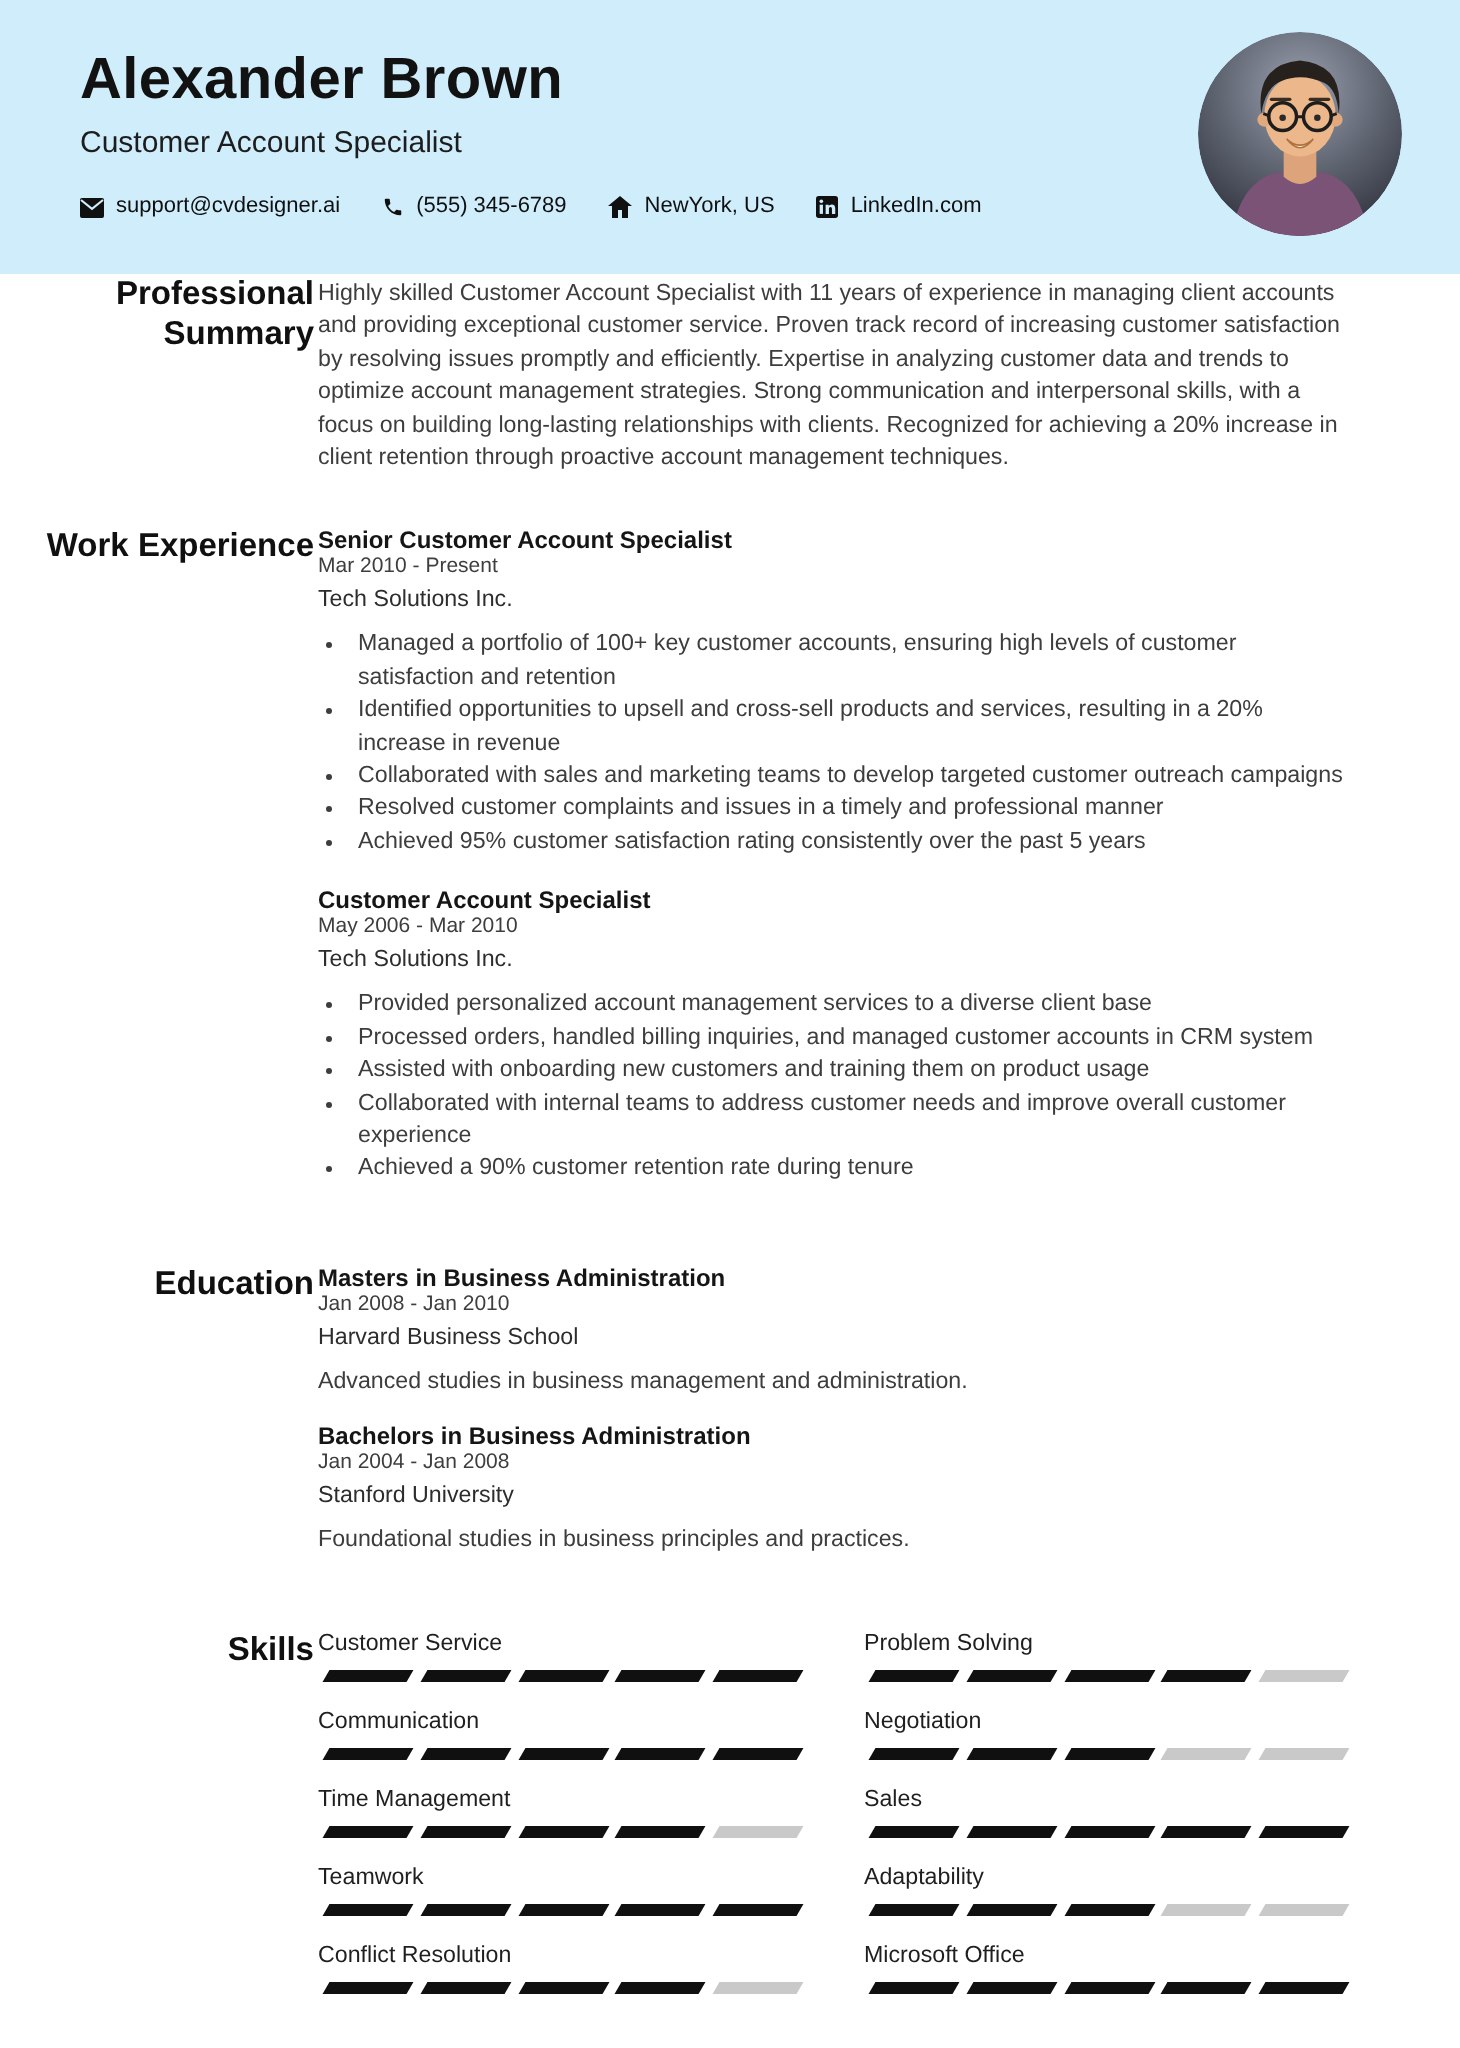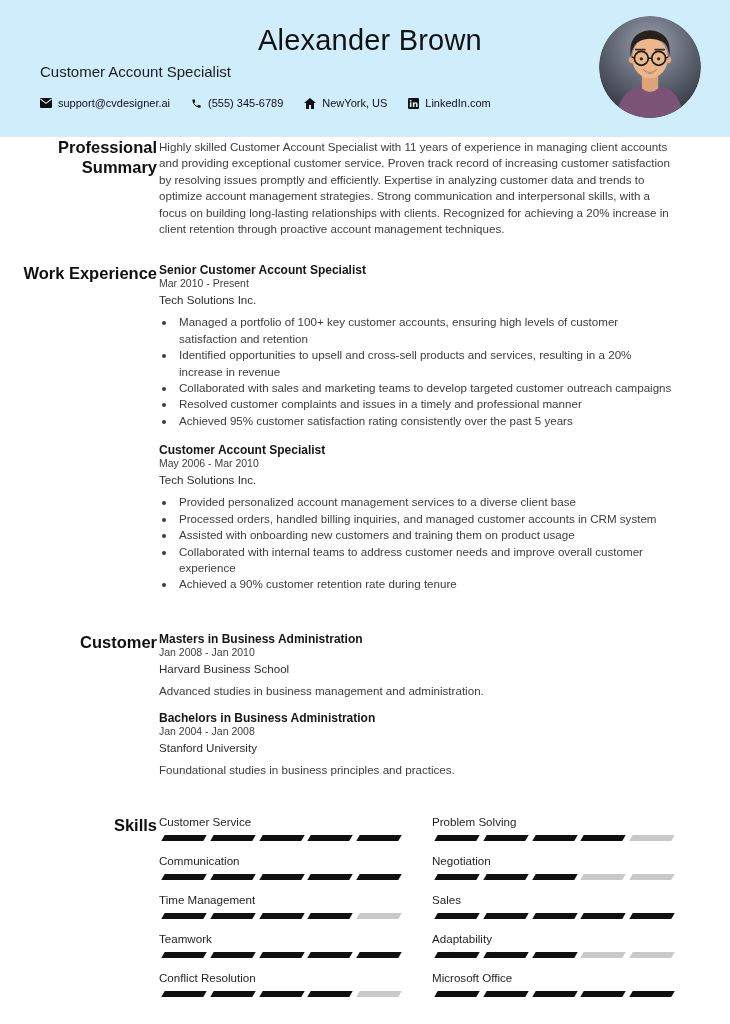--- a/index.html
+++ b/index.html
@@ -6,24 +6,24 @@
   html,body { margin:0; padding:0; background:#e9e9e9; }
   .page {
     width:730px; height:1024px; margin:0 auto; background:#ffffff;
     font-family:"Liberation Sans", sans-serif; overflow:hidden; position:relative;
   }
 
   
   .header {
     background:#d0edfc; height:137px; padding:25px 30px 0 40px; position:relative;
   }
-  .name { font-size:29px; font-weight:normal; color:#121212; letter-spacing:0.2px; line-height:1.05;text-align:center; }
+  .name { font-size:29px; font-weight:bold; color:#121212; letter-spacing:0.2px; line-height:1.05; }
   .job-title { font-size:15px; color:#1d1d1d; margin-top:8px; }
   .contacts { display:flex; align-items:center; gap:21px; margin-top:17px; }
-  .contact { display:flex; align-items:center; gap:6px; font-size:11px; color:#101010; text-decoration:none; }
+  .contact { display:flex; align-items:flex-end; gap:6px; font-size:11px; color:#101010; text-decoration:none; }
   .contact svg { display:block; }
   .avatar {
     position:absolute; top:16px; right:29px; width:102px; height:102px;
     border-radius:50%; overflow:hidden;
   }
 
   
   main { }
   .section { display:flex; margin-bottom:26px; }
   .section-label {
@@ -177,21 +177,21 @@
             <li>Assisted with onboarding new customers and training them on product usage</li>
             <li>Collaborated with internal teams to address customer needs and improve overall customer experience</li>
             <li>Achieved a 90% customer retention rate during tenure</li>
           </ul>
         </div>
 
       </div>
     </section>
 
     <section class="section">
-      <div class="section-label">Customer</div>
+      <div class="section-label">Education</div>
       <div class="section-content">
 
         <div class="entry">
           <div class="entry-head">
             <span class="entry-title">Masters in Business Administration</span>
             <span class="entry-dates">Jan 2008 - Jan 2010</span>
           </div>
           <div class="entry-sub">Harvard Business School</div>
           <div class="edu-desc">Advanced studies in business management and administration.</div>
         </div>

